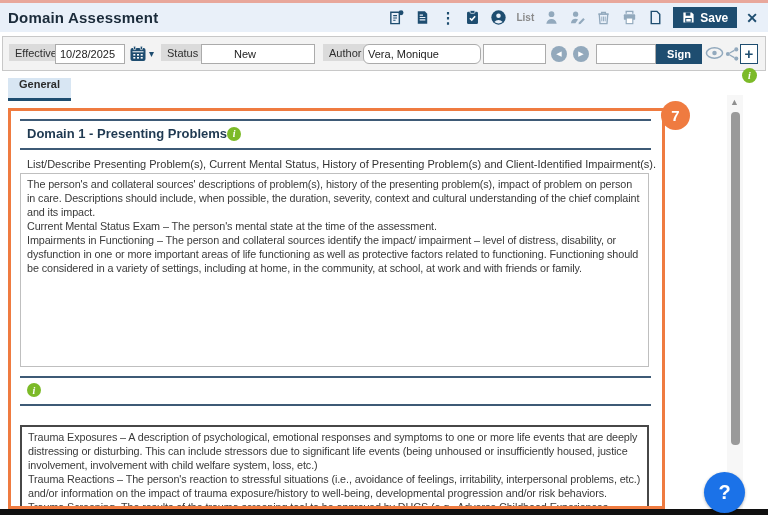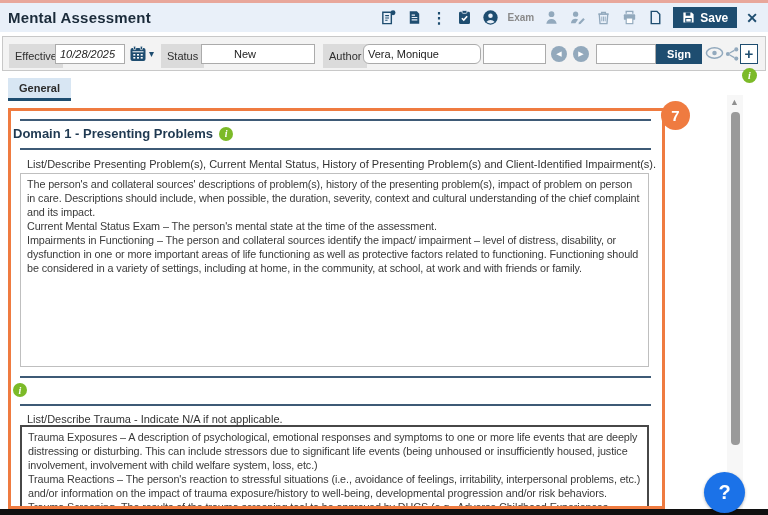--- a/index.html
+++ b/index.html
@@ -26,21 +26,21 @@
     background:#1E4D70; border:none; color:#fff; font-family:inherit;
     font-size:12px; font-weight:700; cursor:pointer;
   }
   .close-x { color:#1E4D70; font-size:14px; font-weight:700; cursor:pointer; }
   
   .toolbar {
     position:absolute; left:2px; top:36px; width:764px; height:35px;
     background:#F3F3F3; border:1px solid #C8C8C8;
   }
   .toolbar .lbl {
-    position:absolute; top:7px; height:24px; background:#DBDBDB; color:#2e2e2e;
+    position:absolute; top:7px; height:17px; background:#DBDBDB; color:#2e2e2e;
     font-size:11px; display:inline-flex; align-items:center; padding:0 6px;
   }
   .toolbar .inp {
     position:absolute; top:7px; height:20px; border:1px solid #ABABAB; background:#fff;
     font-family:inherit; font-size:11px; color:#222; padding:0 4px;
   }
   .cal-btn { position:absolute; left:126px; top:8px; display:flex; align-items:center; gap:2px;
     background:none; border:none; cursor:pointer; }
   .caret-down { color:#1E4D70; font-size:10px; line-height:10px; }
   .circ-btn {
@@ -54,43 +54,43 @@
     font-size:11px; font-weight:700; cursor:pointer;
   }
   .tool-ic { position:absolute; top:9px; background:none; border:none; padding:0; cursor:pointer; }
   .plus-btn {
     position:absolute; left:737px; top:7px; width:18px; height:20px;
     background:#fff; border:1px solid #1E4D70; color:#1E4D70;
     font-size:15px; font-weight:700; line-height:16px; cursor:pointer;
   }
   
   .tab {
-    position:absolute; left:8px; top:78px; height:23px; padding:9px 11px;
-    background:#D8E6F3; border-bottom:3px solid #1E4D70; display:flex; align-items:center;
+    position:absolute; left:8px; top:78px; height:23px; padding:0 11px;
+    background:#D8E6F3; border-bottom:3px solid #1E4D70; display:flex; 
     font-size:11px; font-weight:700; color:#2b2b2b; cursor:pointer;
   }
   .info-circle {
     width:15px; height:15px; border-radius:50%; background:#7CBA28; color:#fff;
     font:italic 700 10px "Liberation Serif", serif; display:inline-flex;
     align-items:center; justify-content:center; flex:0 0 auto;
   }
   .info-top { position:absolute; left:742px; top:68px; }
   
   .frame {
     position:absolute; left:8px; top:108px; width:657px; height:401px;
     border:3px solid #EF7B40; background:#fff; overflow:hidden;
   }
   .badge-7 {
     position:absolute; left:661px; top:101px; width:29px; height:29px; border-radius:50%;
     background:#EF7B40; color:#fff; font-size:15px; font-weight:700;
     display:flex; align-items:center; justify-content:center; z-index:6;
   }
   .rule { position:absolute; left:9px; width:631px; height:2px; background:#3E5A76; }
   .sec-title {
-    position:absolute; left:2px; display:flex; align-items:center; gap:6px;
+    position:absolute; left:16px; display:flex; align-items:center; gap:0;
     font-size:13px; font-weight:700; color:#1F3951;
   }
   .sec-title .info-circle { width:14px; height:14px; }
   .prompt { position:absolute; left:16px; font-size:11px; color:#333; }
   .tbox {
     position:absolute; left:9px; width:629px; background:#fff; border:1px solid #BFBFBF;
     padding:3px 6px; font-size:10.8px; line-height:14px; color:#3A3A3A;
     letter-spacing:-.1px; overflow:hidden; cursor:text;
   }
   .tbox .tb-text { white-space:pre-wrap; }
@@ -108,21 +108,21 @@
   .bottom-strip { position:absolute; left:0; top:509px; width:768px; height:6px; background:#101010; z-index:5; }
 </style>
 </head>
 <body>
 
 <div id="app">
 
   <div class="top-strip"></div>
 
   <header class="titlebar">
-    <h1>Mental Assessment</h1>
+    <h1>Domain Assessment</h1>
     <div class="title-actions">
       <button class="tool-ic" style="position:static">
         <svg class="svgic ic-dark" width="17" height="17" viewBox="0 0 18 18">
             <path d="M3 3.5h9v12H3z" fill="none" stroke="currentColor" stroke-width="1.5"></path>
             <path d="M5.5 7h4M5.5 9.5h4M5.5 12h2.5" stroke="currentColor" stroke-width="1.1"></path>
             <circle cx="13.8" cy="4" r="2.6" fill="currentColor"></circle>
           </svg>
       </button>
       <button class="tool-ic" style="position:static">
         <svg class="svgic ic-dark" width="17" height="17" viewBox="0 0 18 18">
@@ -138,21 +138,21 @@
             <path d="M6.2 9.8l2 2 3.6-4.2" fill="none" stroke="#fff" stroke-width="1.7"></path>
           </svg>
       </button>
       <button class="tool-ic" style="position:static">
         <svg class="svgic ic-dark" width="17" height="17" viewBox="0 0 18 18">
             <circle cx="9" cy="9" r="7.6" fill="currentColor"></circle>
             <circle cx="9" cy="7.2" r="2.4" fill="#E9F0F9"></circle>
             <path d="M4.6 13.8a5.6 5.6 0 0 1 8.8 0 7.6 7.6 0 0 1-8.8 0z" fill="#E9F0F9"></path>
           </svg>
       </button>
-      <span class="goto">Exam</span>
+      <span class="goto">List</span>
       <button class="tool-ic" style="position:static">
         <svg class="svgic ic-gray" width="17" height="17" viewBox="0 0 18 18">
             <circle cx="9" cy="5.5" r="3" fill="currentColor"></circle>
             <path d="M3.5 15.5c.5-3.4 2.6-5 5.5-5s5 1.6 5.5 5z" fill="currentColor"></path>
           </svg>
       </button>
       <button class="tool-ic" style="position:static">
         <svg class="svgic ic-gray" width="17" height="17" viewBox="0 0 18 18">
             <circle cx="7" cy="5.5" r="2.8" fill="currentColor"></circle>
             <path d="M2 15c.4-3 2.3-4.6 5-4.6 1 0 1.9.2 2.6.6L6.8 15z" fill="currentColor"></path>
@@ -186,21 +186,21 @@
             <rect x="4.6" y="8.6" width="4.8" height="2.8" fill="#fff"></rect>
           </svg>
         <span>Save</span>
       </button>
       <span class="close-x">✕</span>
     </div>
   </header>
 
   <div class="toolbar">
     <span class="lbl" style="left:6px">Effective</span>
-    <input class="inp" style="left: 52px; width: 70px; font-style: italic;" value="10/28/2025">
+    <input class="inp" style="left: 52px; width: 70px;" value="10/28/2025">
     <button class="cal-btn">
       <svg class="svgic ic-dark" width="18" height="18" viewBox="0 0 18 18">
           <rect x="1.5" y="3" width="15" height="13" rx="2" fill="currentColor"></rect>
           <rect x="4.5" y="1.2" width="2.2" height="3.4" rx="0.6" fill="currentColor" stroke="#F3F3F3" stroke-width="0.7"></rect>
           <rect x="11.3" y="1.2" width="2.2" height="3.4" rx="0.6" fill="currentColor" stroke="#F3F3F3" stroke-width="0.7"></rect>
           <path d="M3.5 6.8h11" stroke="#fff" stroke-width="1"></path>
           <g fill="#fff">
             <rect x="4.3" y="9" width="2" height="1.6"></rect>
             <rect x="8" y="9" width="2" height="1.6"></rect>
             <rect x="11.7" y="9" width="2" height="1.6"></rect>
@@ -256,21 +256,20 @@
       <span class="tb-text">The person's and collateral sources' descriptions of problem(s), history of the presenting problem(s), impact of problem on person in care. Descriptions should include, when possible, the duration, severity, context and cultural understanding of the chief complaint and its impact.
 Current Mental Status Exam – The person's mental state at the time of the assessment.
 Impairments in Functioning – The person and collateral sources identify the impact/ impairment – level of distress, disability, or dysfunction in one or more important areas of life functioning as well as protective factors related to functioning. Functioning should be considered in a variety of settings, including at home, in the community, at school, at work and with friends or family.</span>
     </div>
 
     <div class="rule" style="top:265px"></div>
     <div class="sec-title" style="top:272px">
       <span class="info-circle">i</span>
     </div>
     <div class="rule" style="top:293px"></div>
-    <div class="prompt" style="top:302px">List/Describe Trauma - Indicate N/A if not applicable.</div>
     <div class="tbox focused" style="top:314px; height:83px">
       <span class="tb-text">Trauma Exposures – A description of psychological, emotional responses and symptoms to one or more life events that are deeply distressing or disturbing. This can include stressors due to significant life events (being unhoused or insufficiently housed, justice involvement, involvement with child welfare system, loss, etc.)
 Trauma Reactions – The person's reaction to stressful situations (i.e., avoidance of feelings, irritability, interpersonal problems, etc.) and/or information on the impact of trauma exposure/history to well-being, developmental progression and/or risk behaviors.
 Trauma Screening- The results of the trauma screening tool to be approved by DHCS (e.g., Adverse Childhood Experiences {ACEs}), indicating elevated risk for development of a mental health condition.
 Systems Involvement – The person's experience with homelessness, juvenile justice involvement, or involvement in the child welfare system.</span>
     </div>
   </div>
 
   <div class="badge-7">7</div>
 

